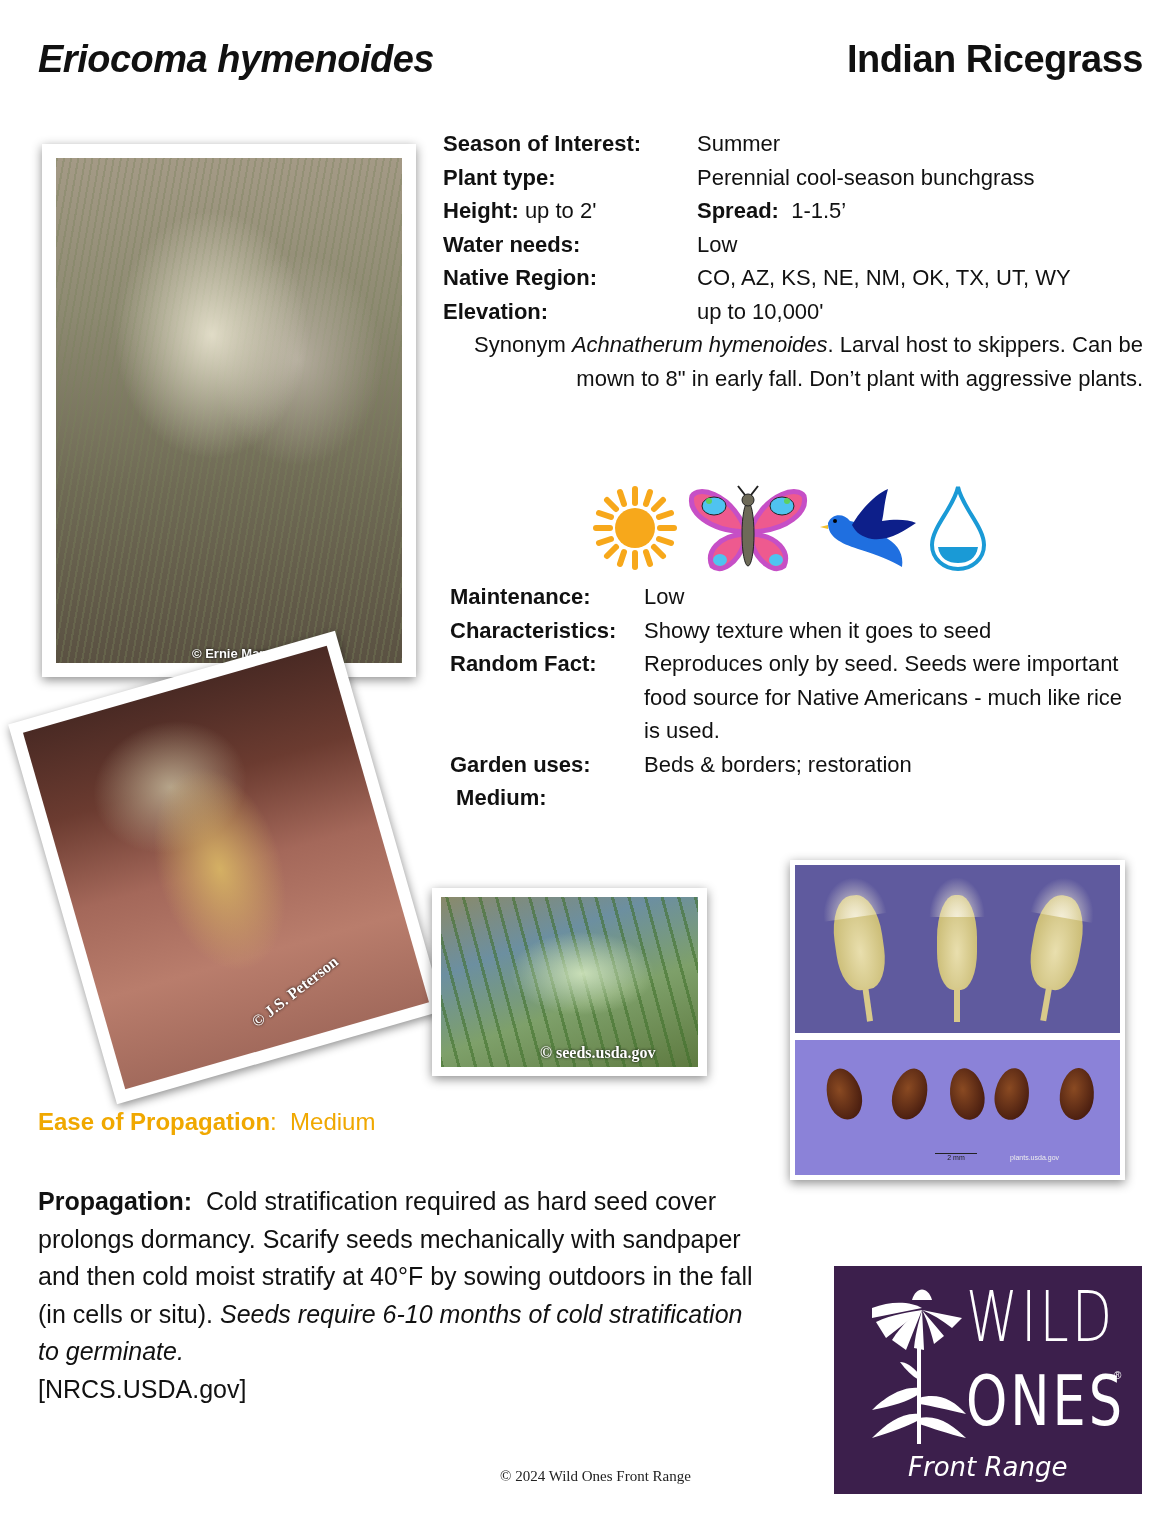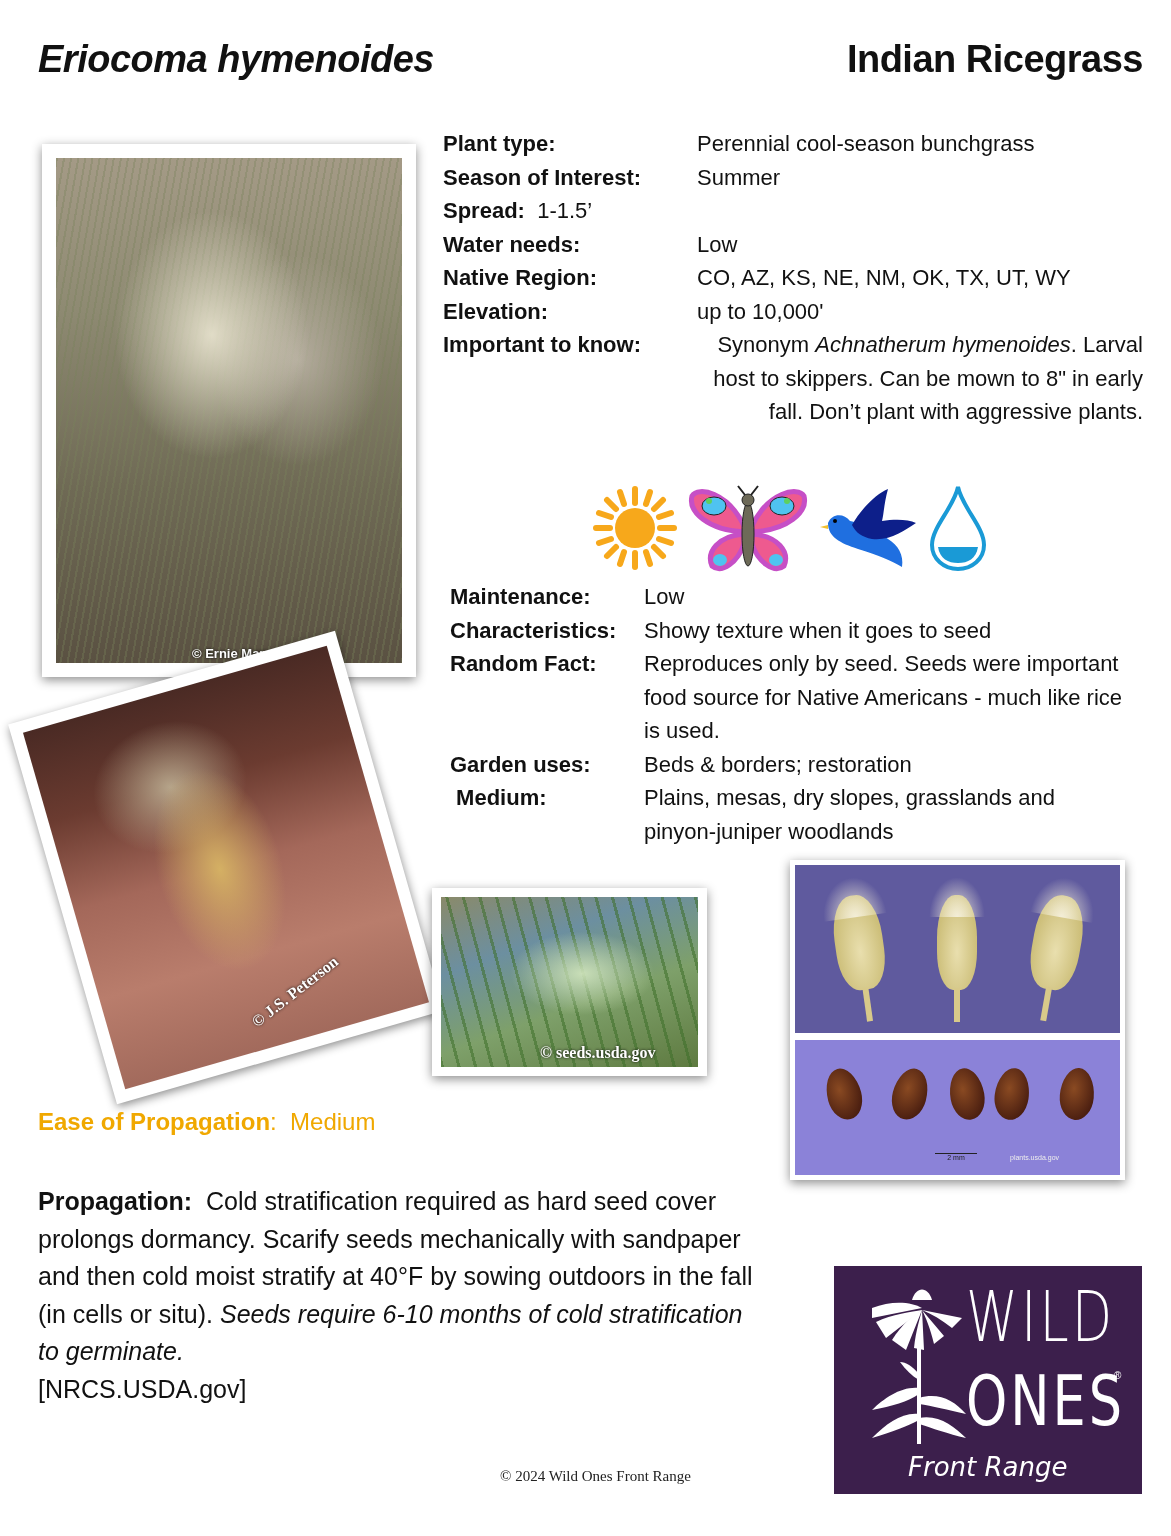--- a/index.html
+++ b/index.html
@@ -113,44 +113,44 @@
     <div class="grain" style="left:155px;transform:rotate(-10deg);"></div>
     <div class="grain" style="left:200px;transform:rotate(8deg);"></div>
     <div class="grain" style="left:265px;transform:rotate(5deg);"></div>
     <div class="scale">2 mm</div>
     <div class="usda-mark">plants.usda.gov</div>
   </div>
 </div>
 
 <div class="facts">
   <div class="row">
+    <span class="lab">Season of Interest:</span>
+    <span class="val">Summer</span>
+  </div>
+  <div class="row">
     <span class="lab">Plant type:</span>
     <span class="val">Perennial cool-season bunchgrass</span>
   </div>
   <div class="row">
-    <span class="lab">Season of Interest:</span>
-    <span class="val">Summer</span>
-  </div>
-  <div class="row">
+    <span class="lab" style="font-weight:normal;"><b>Height:</b><span style="white-space:pre;"> up to 2'</span></span>
     <span class="val"><b>Spread:</b><span style="white-space:pre;">  1-1.5’</span></span>
   </div>
   <div class="row">
     <span class="lab">Water needs:</span>
     <span class="val">Low</span>
   </div>
   <div class="row">
     <span class="lab">Native Region:</span>
     <span class="val">CO, AZ, KS, NE, NM, OK, TX, UT, WY</span>
   </div>
   <div class="row">
     <span class="lab">Elevation:</span>
     <span class="val">up to 10,000'</span>
   </div>
   <div class="row">
-    <span class="lab">Important to know:</span>
     <span class="val" style="padding-right:20px;text-align:right;"><span>Synonym </span><i>Achnatherum hymenoides</i><span>. Larval host to skippers. Can be mown to 8" in early fall.  Don’t plant with aggressive plants.</span></span>
   </div>
 </div>
 
 <div class="icons">
   <span>
     <svg width="86" height="90" viewBox="0 0 86 90">
       <g stroke="#f7a81b" stroke-width="6" stroke-linecap="round">
         <line x1="43" y1="6" x2="43" y2="20"></line>
           <line x1="43" y1="70" x2="43" y2="84"></line>
@@ -217,21 +217,20 @@
   <div class="row">
     <span class="lab">Random Fact:</span>
     <span class="val" style="padding-right:10px;">Reproduces only by seed.  Seeds were important food source for Native Americans - much like rice is used.</span>
   </div>
   <div class="row">
     <span class="lab">Garden uses:</span>
     <span class="val">Beds &amp; borders; restoration</span>
   </div>
   <div class="row">
     <span class="lab" style="white-space:pre;"> Medium:</span>
-    <span class="val" style="padding-right:60px;">Plains, mesas, dry slopes, grasslands and pinyon-juniper woodlands</span>
   </div>
 </div>
 
 <div class="ease"><span class="k">Ease of Propagation</span><span style="white-space:pre;">:  </span><span>Medium</span></div>
 
 <div class="prop"><span class="k">Propagation:</span><span style="white-space:pre-wrap;">  Cold stratification required as hard seed cover prolongs dormancy. Scarify seeds mechanically with sandpaper and then cold moist stratify at 40°F by sowing outdoors in the fall (in cells or situ). </span><i>Seeds require 6-10 months of cold stratification to germinate.</i><br><span> [NRCS.USDA.gov]</span></div>
 
 <div class="footer">© 2024 Wild Ones Front Range</div>
 
 <div class="logo">

